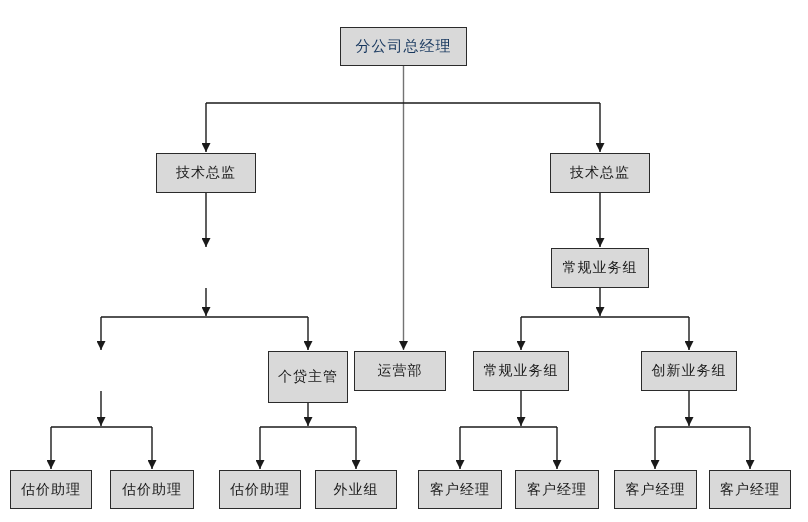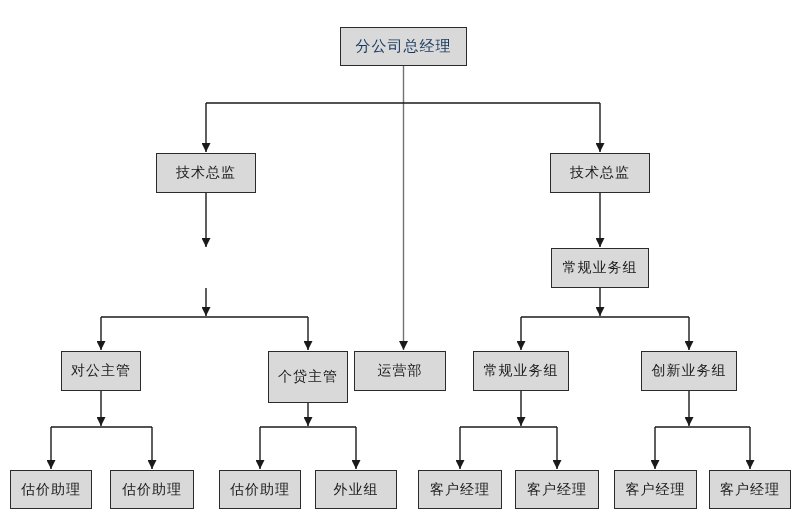--- a/index.html
+++ b/index.html
@@ -104,21 +104,20 @@
     <path d="M750,427 V469" marker-end="url(#arrow)"></path>
   </svg>
 
   <div class="node root" style="left:340px;top:27px;width:127px;height:39px">分公司总经理</div>
 
   <div class="node" style="left:156px;top:153px;width:100px;height:40px">技术总监</div>
   <div class="node" style="left:550px;top:153px;width:100px;height:40px">技术总监</div>
 
   <div class="node" style="left:551px;top:248px;width:98px;height:40px">常规业务组</div>
 
-  <div class="node" style="left:61px;top:351px;width:80px;height:40px">对公主管</div>
   <div class="node" style="left:268px;top:351px;width:80px;height:52px">个贷主管</div>
   <div class="node" style="left:354px;top:351px;width:92px;height:40px">运营部</div>
   <div class="node" style="left:641px;top:351px;width:96px;height:40px">创新业务组</div>
   <div class="node" style="left:473px;top:351px;width:96px;height:40px">常规业务组</div>
 
   <div class="node" style="left:10px;top:470px;width:82px;height:39px">估价助理</div>
   <div class="node" style="left:110px;top:470px;width:84px;height:39px">估价助理</div>
   <div class="node" style="left:219px;top:470px;width:82px;height:39px">估价助理</div>
   <div class="node" style="left:315px;top:470px;width:82px;height:39px">外业组</div>
   <div class="node" style="left:418px;top:470px;width:84px;height:39px">客户经理</div>

